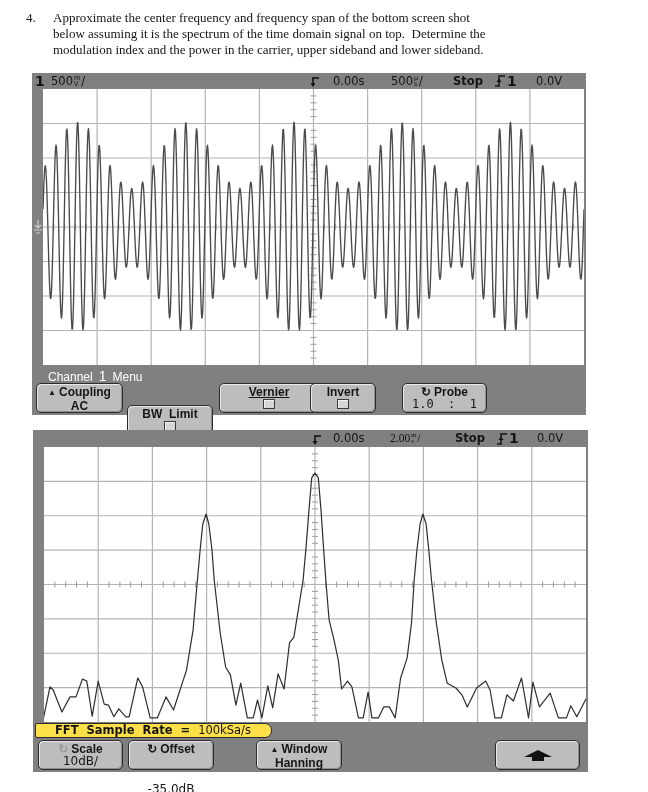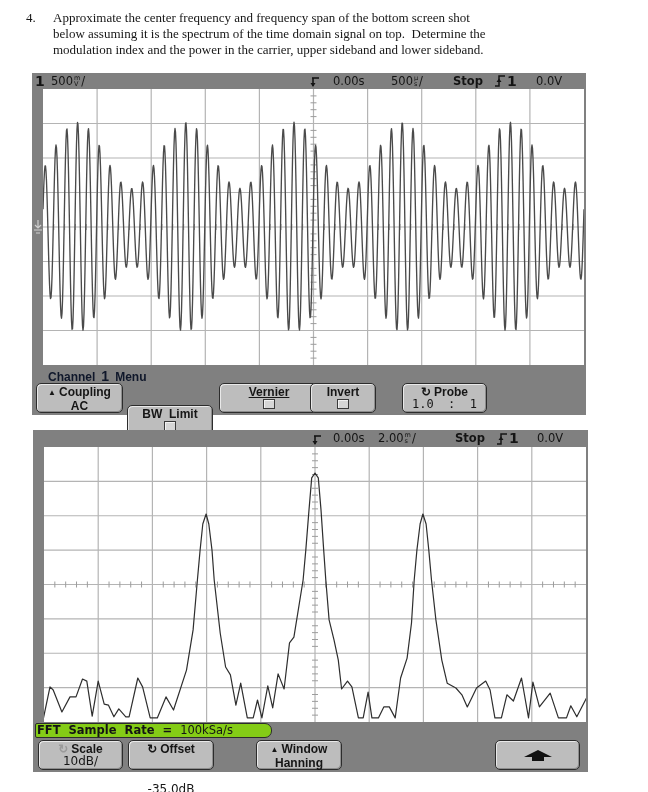--- a/index.html
+++ b/index.html
@@ -7,30 +7,30 @@
   .qtext{position:absolute;font-family:"Liberation Serif",serif;font-size:13px;line-height:15px;color:#161616;white-space:pre;}
   .panel{position:absolute;background:#808080;}
   .plot{position:absolute;background:#ffffff;}
   .plot svg{display:block;}
   .gl{stroke:#b4b4b4;stroke-width:1.2;}
   .tk{stroke:#9c9c9c;stroke-width:1;}
   .hdr{position:absolute;top:0;height:16px;line-height:16px;font-family:"DejaVu Sans",sans-serif;font-size:11.5px;color:#141414;white-space:pre;}
   .hdr.big{font-size:14px;font-weight:bold;}
   .hdr.bold{font-weight:bold;}
   .unit{display:inline-flex;flex-direction:column;vertical-align:middle;font-size:6.5px;line-height:6px;margin:0 1px;position:relative;top:-1px;}
-  .menu-title{position:absolute;font-family:"Liberation Sans",sans-serif;font-weight:bold;font-size:12px;color:#0f172a;white-space:pre;}
+  .menu-title{position:absolute;font-family:"Liberation Sans",sans-serif;font-weight:normal;font-size:12px;color:#ffffff;white-space:pre;}
   .menu-title .ch{font-size:14px;margin:0 6px;}
   .softkey{position:absolute;background:#bdbdbd;border:1px solid #2c2c2c;border-radius:5px;box-shadow:inset 1px 1px 0 #e9e9e9, inset -1px -1px 0 #8d8d8d;box-sizing:border-box;text-align:center;font-family:"Liberation Sans",sans-serif;font-weight:bold;font-size:12px;color:#161616;}
   .softkey .l1{display:block;line-height:12px;margin-top:2px;white-space:pre;}
   .softkey .l2{display:block;line-height:12px;white-space:pre;}
   .softkey .ico{font-size:8px;margin-right:3px;position:relative;top:-1px;}
   .softkey .knob{font-size:12px;margin-right:3px;}
   .softkey .knob.off{color:#9a9a9a;}
   .chk{display:inline-block;width:10px;height:8px;border:1px solid #3a3a3a;background:#d6d6d6;box-shadow:inset 1px 1px 0 #f2f2f2;margin-top:1px;}
-  .fft-label{position:absolute;background:#84cc16;border:1px solid #2c2c2c;border-radius:2px 7px 7px 2px;box-sizing:border-box;font-family:"DejaVu Sans",sans-serif;font-size:11.5px;line-height:13px;color:#141414;padding-left:1px;white-space:pre;}
+  .fft-label{position:absolute;background:#fde047;border:1px solid #2c2c2c;border-radius:2px 7px 7px 2px;box-sizing:border-box;font-family:"DejaVu Sans",sans-serif;font-size:11.5px;line-height:13px;color:#141414;padding-left:19px;white-space:pre;}
   .fft-label b{font-weight:bold;}
 </style>
 </head>
 <body>
 
 <div class="qtext" style="left:26px;top:10px;">4.</div>
 <div class="qtext" style="left:53px;top:10px;text-align:right;">Approximate the center frequency and frequency span of the bottom screen shot</div>
 <div class="qtext" style="left:53px;top:26px;">below assuming it is the spectrum of the time domain signal on top.  Determine the</div>
 <div class="qtext" style="left:53px;top:42px;">modulation index and the power in the carrier, upper sideband and lower sideband.</div>
 
@@ -179,21 +179,21 @@
 </div>
 
 <div class="panel" style="left:33px;top:430px;width:555px;height:342px;">
 
   <svg class="hdr" style="left:278px;width:12px;height:17px;" viewBox="0 0 12 17">
     <path d="M3 6 H10" stroke="#141414" stroke-width="1.6" fill="none"></path>
     <path d="M4 6 V14" stroke="#141414" stroke-width="1.6" fill="none"></path>
     <path d="M1.5 11 L4 15 L6.5 11 Z" fill="#141414"></path>
   </svg>
   <div class="hdr" style="left:300px;top:0;height:17px;line-height:17px;">0.00s</div>
-  <div class="hdr" style="left:345px;height:17px;line-height:17px;"><span>2.00</span><span class="unit"><span>m</span><span>s</span></span><span>/</span></div>
+  <div class="hdr" style="left:357px;height:17px;line-height:17px;font-family:Liberation Serif, serif;"><span>2.00</span><span class="unit"><span>m</span><span>s</span></span><span>/</span></div>
   <div class="hdr bold" style="left:422px;height:17px;line-height:17px;">Stop</div>
   <svg class="hdr" style="left:463px;width:12px;height:17px;" viewBox="0 0 12 17">
     <path d="M1 14 H5 V4 H11" stroke="#141414" stroke-width="1.5" fill="none"></path>
     <path d="M2.5 10 L5 6.5 L7.5 10 Z" fill="#141414"></path>
   </svg>
   <div class="hdr big" style="left:476px;height:17px;line-height:17px;">1</div>
   <div class="hdr" style="left:504px;height:17px;line-height:17px;">0.0V</div>
 
   <div class="plot" style="left:11px;top:17px;width:542px;height:275px;">
     <svg width="542" height="275" viewBox="0 0 542 275">

